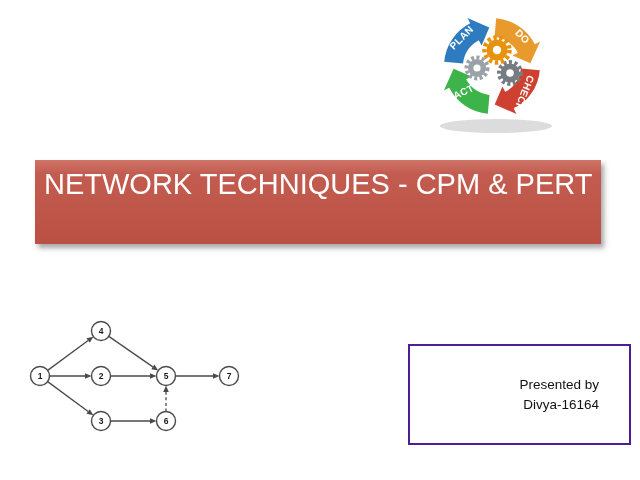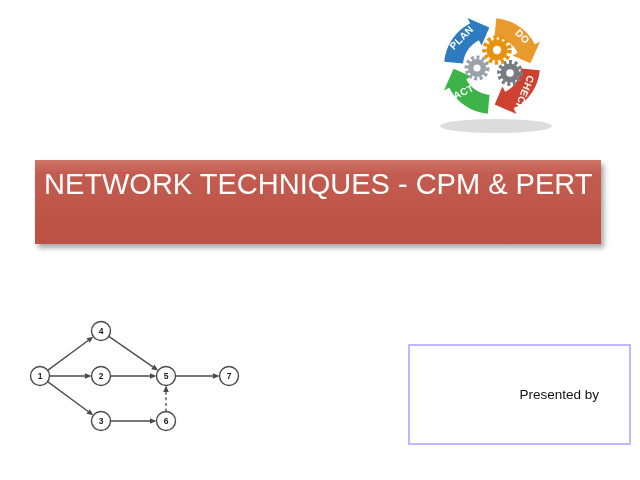--- a/index.html
+++ b/index.html
@@ -15,21 +15,21 @@
     background: linear-gradient(180deg, #d07569 0%, #c35c50 16%, #bb5044 100%);
     box-shadow: 3px 4px 5px rgba(110,110,110,.6);
   }
   .title-text {
     padding: 8px 0 0 9px; font-size: 29px; color: #ffffff; white-space: nowrap;
   }
   .network { position: absolute; left: 18px; top: 310px; width: 232px; height: 130px;
     font-family: "Liberation Sans", sans-serif; }
   .presented-box {
     position: absolute; left: 408px; top: 344px; width: 223px; height: 101px;
-    border: 2px solid #c4b5fd; box-sizing: border-box;
+    border: 2px solid #4c1d95; box-sizing: border-box;
     display: flex; flex-direction: column; justify-content: center; align-items: flex-end;
     padding-right: 30px; font-size: 13.5px; line-height: 1.45; color: #111111;
   }
 </style>
 </head>
 <body>
 
 <div class="slide">
 
   <svg class="pdca" viewBox="0 0 178 132">
@@ -110,15 +110,16 @@
         <text x="148" y="114.1" text-anchor="middle" font-size="8.5" font-weight="bold" fill="#1a1a1a">6</text>
       </g>
       <g>
         <circle cx="211" cy="66" r="9.5" fill="#ffffff" stroke="#4a4a4a" stroke-width="1.4"></circle>
         <text x="211" y="69.1" text-anchor="middle" font-size="8.5" font-weight="bold" fill="#1a1a1a">7</text>
       </g>
     </svg>
 
   <div class="presented-box">
     <div>Presented by</div>
+    <div>Divya-16164</div>
   </div>
 
 </div>
 
 </body></html>

